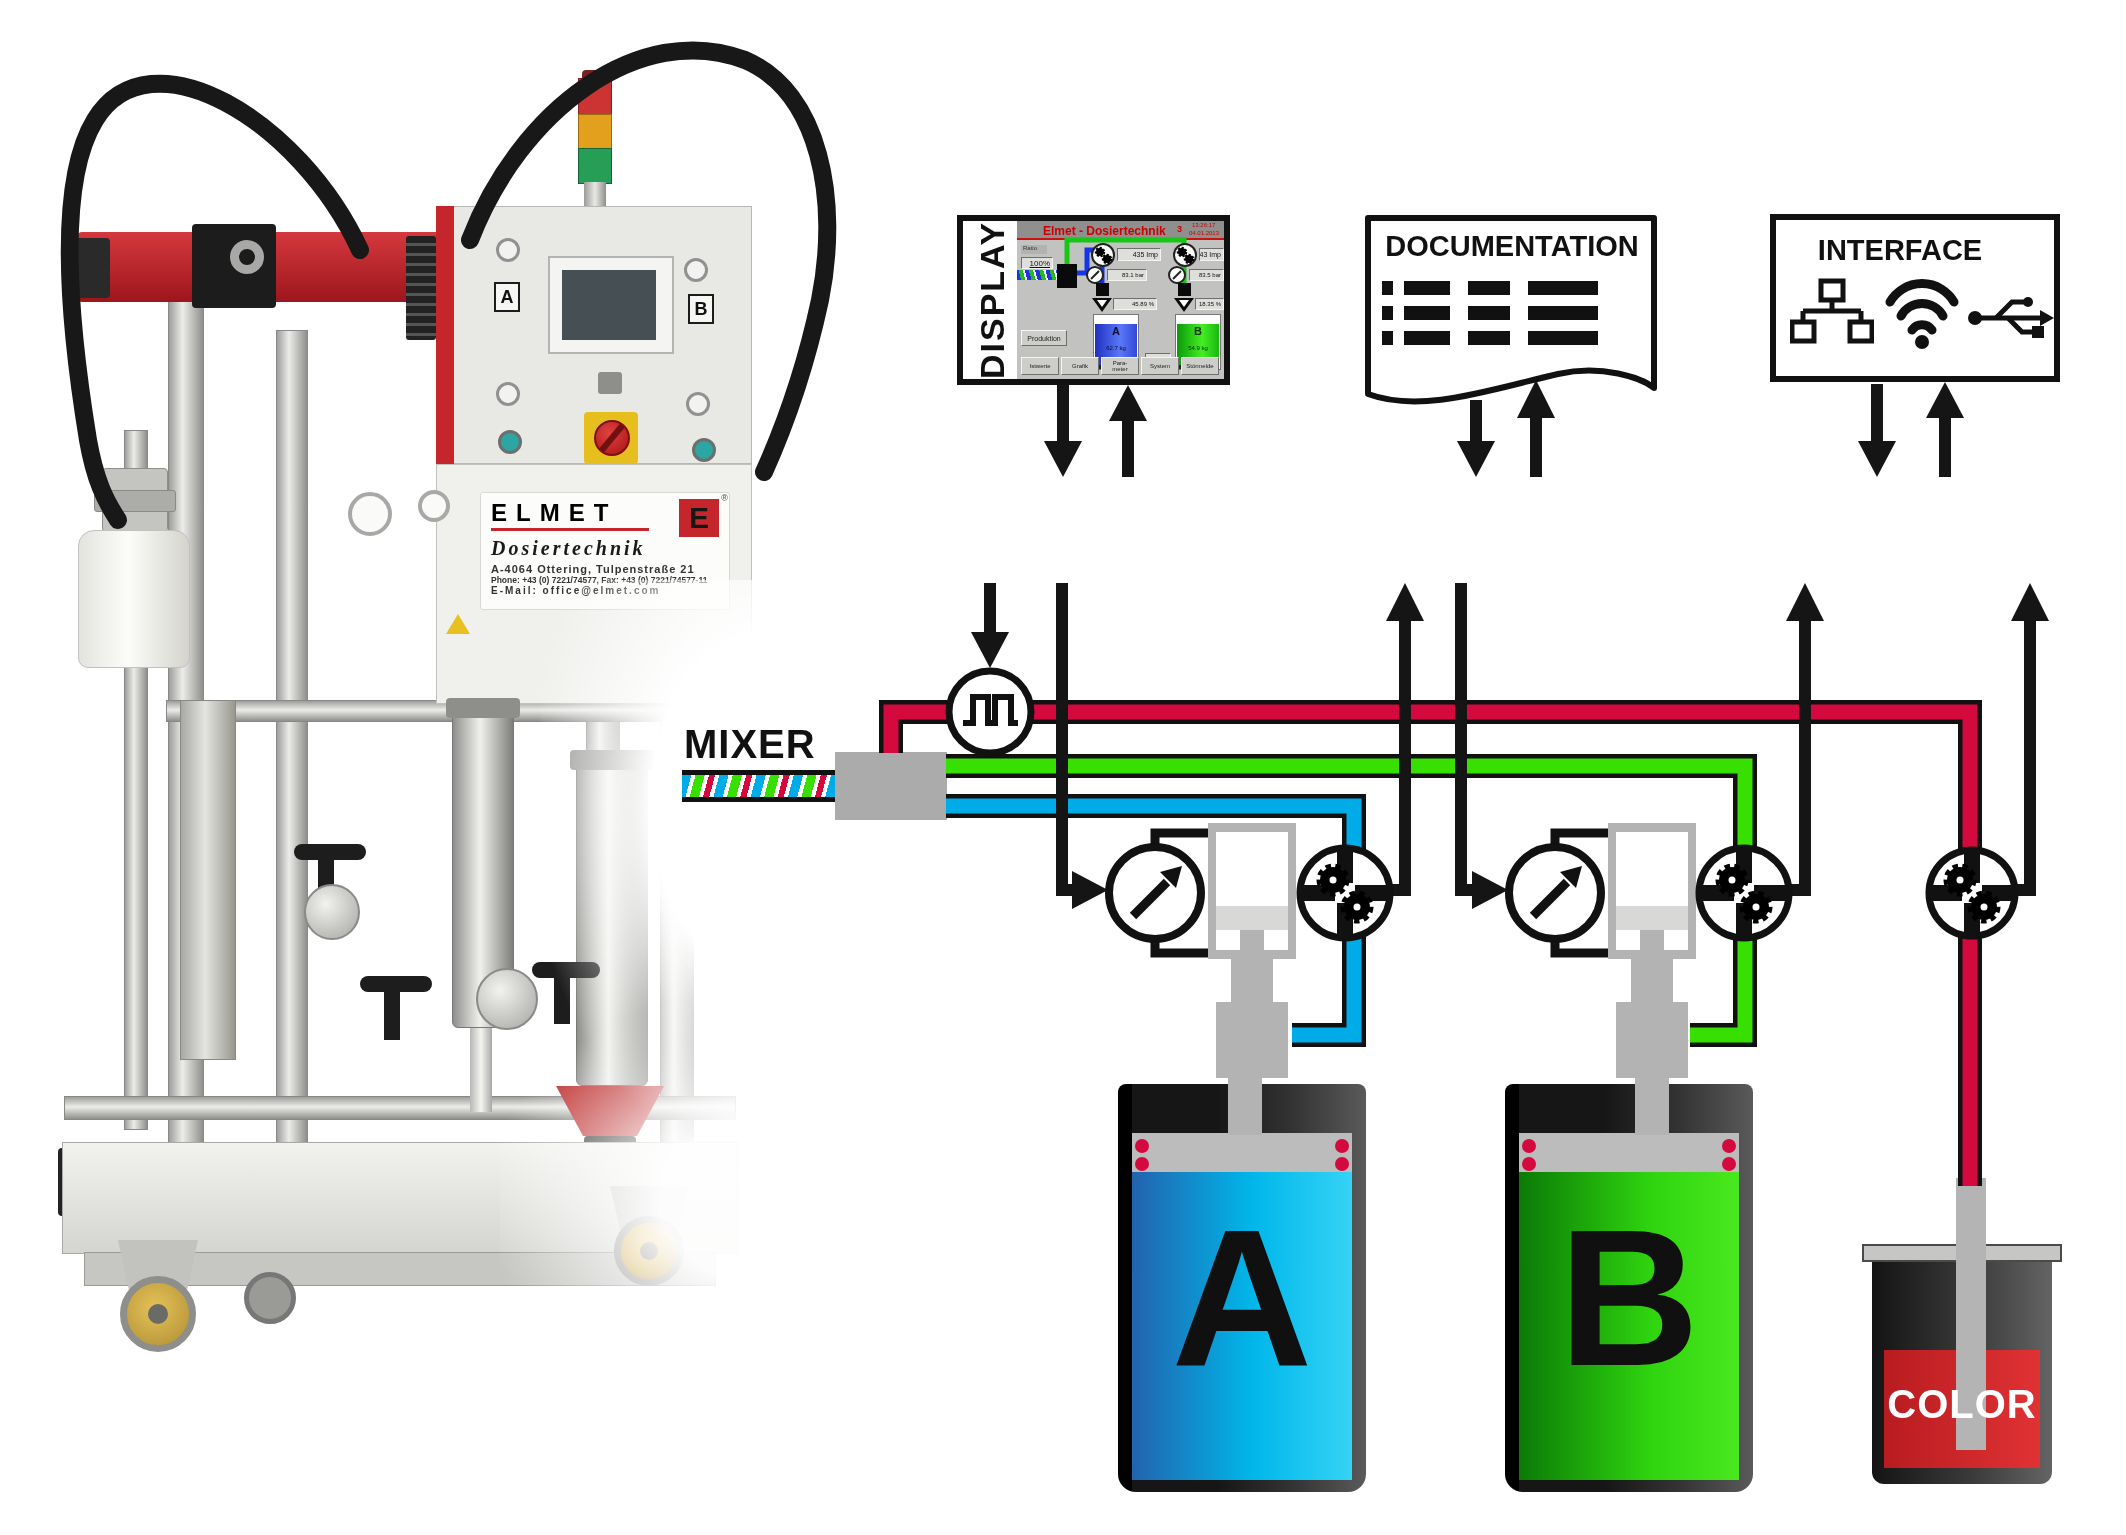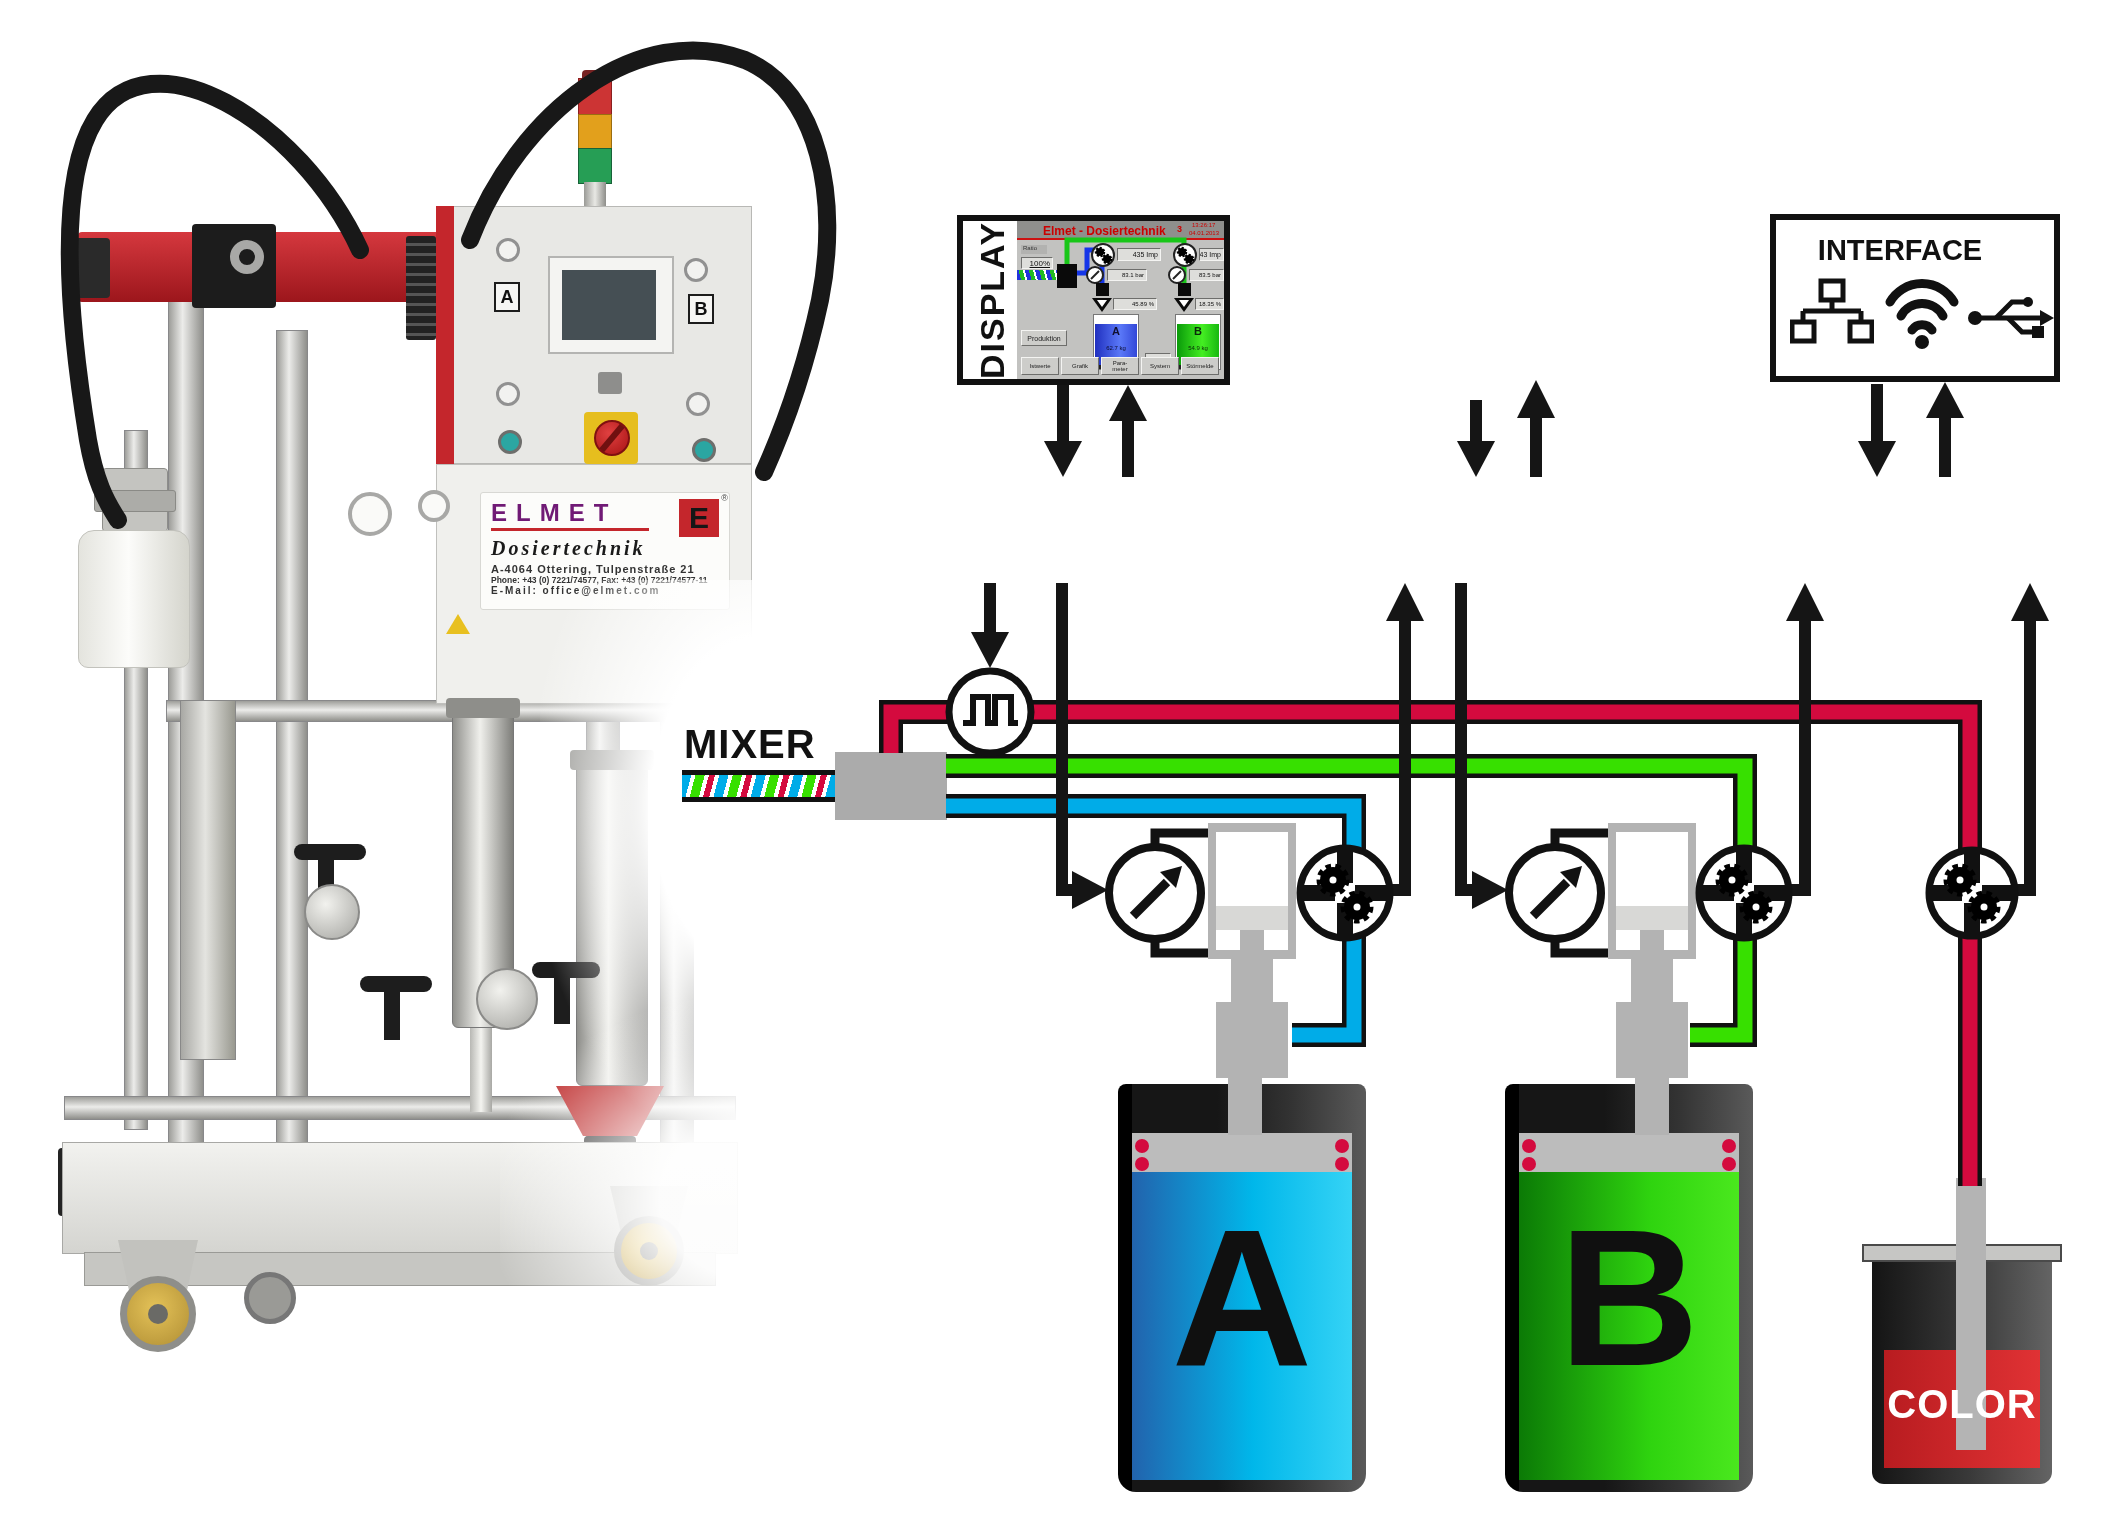--- a/index.html
+++ b/index.html
@@ -76,21 +76,21 @@
         <span>B</span>
       </div>
 
     <div class="abs" style="left:436px;top:464px;width:316px;height:240px;background:#f0f0ed;border:1px solid #c0c0bd;"></div>
     <div class="abs" style="left:348px;top:492px;width:44px;height:44px;border-radius:50%;background:#fafaf8;border:4px solid #a8a8a6;"></div>
     <div class="abs" style="left:418px;top:490px;width:32px;height:32px;border-radius:50%;background:#fafaf8;border:4px solid #a8a8a6;"></div>
     <div class="abs" style="left:446px;top:614px;width:0;height:0;border-left:12px solid transparent;border-right:12px solid transparent;border-bottom:20px solid #e8c020;"></div>
     <div class="abs" style="left:480px;top:492px;width:250px;height:118px;background:#fcfcfa;border:1px solid #d8d8d4;border-radius:3px;padding:6px 10px;">
       <div style="display:flex;align-items:flex-start;">
         <div style="flex:1;">
-          <div class="lbl" style="font-weight:bold;font-size:24px;letter-spacing:9px;color:#701a75;">ELMET</div>
+          <div class="lbl" style="font-weight:bold;font-size:24px;letter-spacing:9px;color:#000000;">ELMET</div>
           <div style="width:158px;height:3px;background:#c4262c;margin:1px 0 2px 0;"></div>
         </div>
         <div style="position:relative;width:40px;height:38px;background:#c4262c;margin-left:4px;display:flex;align-items:center;justify-content:center;">
           <span style="font-weight:bold;font-size:30px;color:#161616;">E</span>
           <span style="position:absolute;right:-9px;top:-6px;font-size:9px;color:#444;">®</span>
         </div>
       </div>
       <div class="lbl" style="font-family:'Liberation Serif',serif;font-style:italic;font-weight:bold;font-size:20px;letter-spacing:3px;color:#1a1a1a;">Dosiertechnik</div>
       <div class="lbl" style="font-weight:bold;font-size:11px;letter-spacing:1px;color:#333;margin-top:3px;">A-4064 Ottering, Tulpenstraße 21</div>
       <div class="lbl" style="font-weight:bold;font-size:8.5px;color:#333;">Phone: +43 (0) 7221/74577, Fax: +43 (0) 7221/74577-11</div>
@@ -258,20 +258,46 @@
       <div class="abs raised" style="left:4px;top:109px;width:46px;height:16px;font-size:7px;">Produktion</div>
       <div class="abs raised hmi-nav" style="left:4px;top:136px;width:38px;height:18px;">Istwerte</div>
       <div class="abs raised hmi-nav" style="left:44px;top:136px;width:38px;height:18px;">Grafik</div>
       <div class="abs raised hmi-nav" style="left:84px;top:136px;width:38px;height:18px;">Para-
 meter</div>
       <div class="abs raised hmi-nav" style="left:124px;top:136px;width:38px;height:18px;">System</div>
       <div class="abs raised hmi-nav" style="left:164px;top:136px;width:38px;height:18px;">Störmelde</div>
     </div>
   </div>
 
+  <div class="abs" style="left:1362px;top:208px;width:300px;height:215px;">
+    <svg width="300" height="215" viewBox="0 0 300 215">
+      <path d="M 6 10 H 292 V 180 C 280 170 240 156 196 166 C 130 181 60 206 6 186 Z" fill="#fff" stroke="#111" stroke-width="6" stroke-linejoin="round"></path>
+    </svg>
+    <div class="abs boxtitle" style="left:0;top:22px;width:300px;">DOCUMENTATION</div>
+    <div class="abs" style="left:20px;top:68px;width:256px;">
+      <div style="display:flex;align-items:center;height:24px;">
+        <div style="width:11px;height:14px;background:#111;"></div>
+        <div style="width:46px;height:14px;background:#111;margin-left:11px;"></div>
+        <div style="width:42px;height:14px;background:#111;margin-left:18px;"></div>
+        <div style="width:70px;height:14px;background:#111;margin-left:18px;"></div>
+      </div>
+      <div style="display:flex;align-items:center;height:25px;">
+        <div style="width:11px;height:14px;background:#111;"></div>
+        <div style="width:46px;height:14px;background:#111;margin-left:11px;"></div>
+        <div style="width:42px;height:14px;background:#111;margin-left:18px;"></div>
+        <div style="width:70px;height:14px;background:#111;margin-left:18px;"></div>
+      </div>
+      <div style="display:flex;align-items:center;height:25px;">
+        <div style="width:11px;height:14px;background:#111;"></div>
+        <div style="width:46px;height:14px;background:#111;margin-left:11px;"></div>
+        <div style="width:42px;height:14px;background:#111;margin-left:18px;"></div>
+        <div style="width:70px;height:14px;background:#111;margin-left:18px;"></div>
+      </div>
+    </div>
+  </div>
 
   <div class="abs bigbox" style="left:1770px;top:214px;width:290px;height:168px;">
     <div class="abs boxtitle" style="left:0;top:14px;width:248px;">INTERFACE</div>
     <svg class="abs" style="left:14px;top:58px;" width="84" height="74" viewBox="0 0 84 74">
       <rect x="31" y="3" width="22" height="19" fill="#fff" stroke="#111" stroke-width="5"></rect>
       <line x1="42" y1="22" x2="42" y2="33" stroke="#111" stroke-width="5"></line>
       <line x1="13" y1="33" x2="71" y2="33" stroke="#111" stroke-width="5"></line>
       <line x1="13" y1="33" x2="13" y2="44" stroke="#111" stroke-width="5"></line>
       <line x1="71" y1="33" x2="71" y2="44" stroke="#111" stroke-width="5"></line>
       <rect x="2" y="44" width="22" height="19" fill="#fff" stroke="#111" stroke-width="5"></rect>

